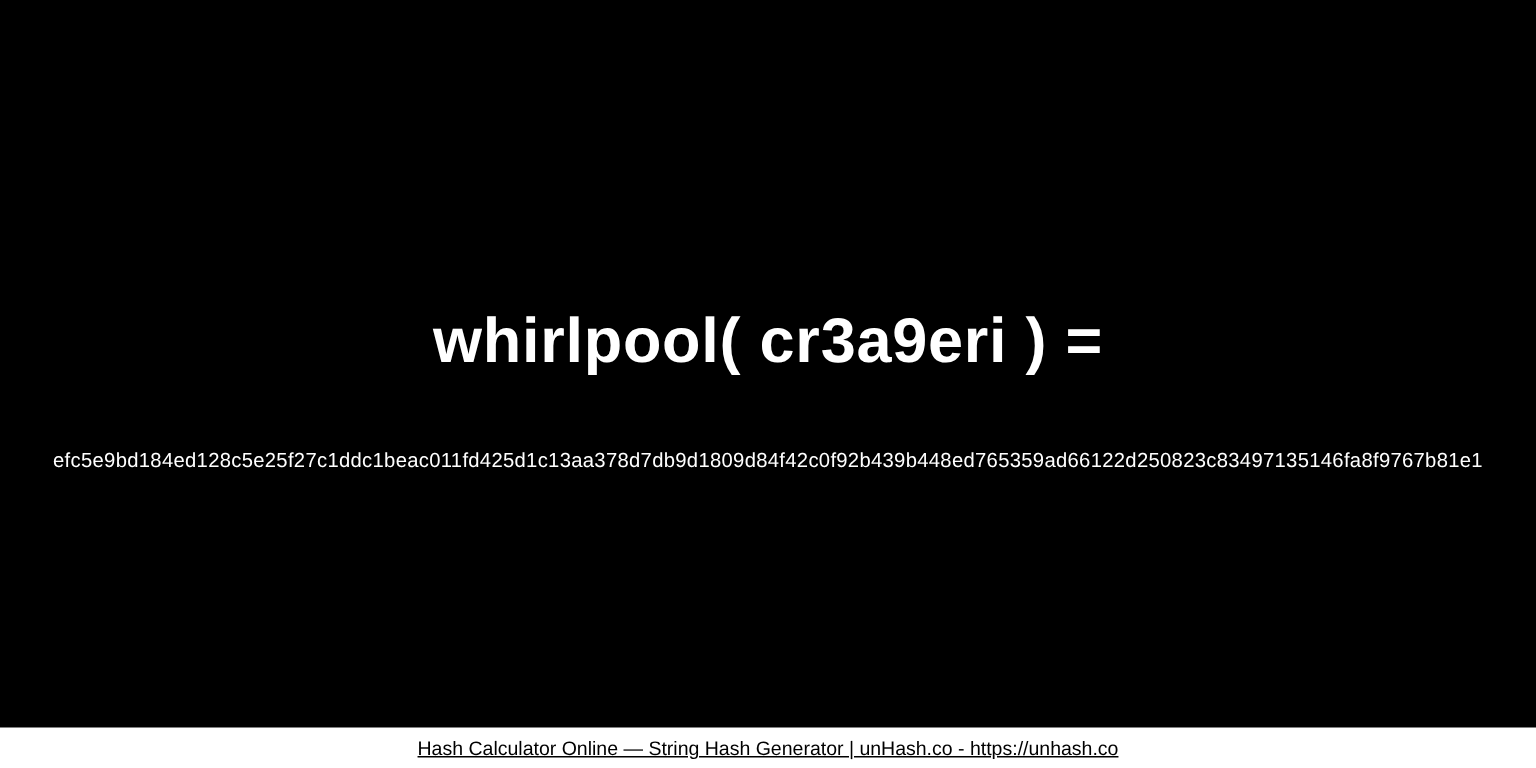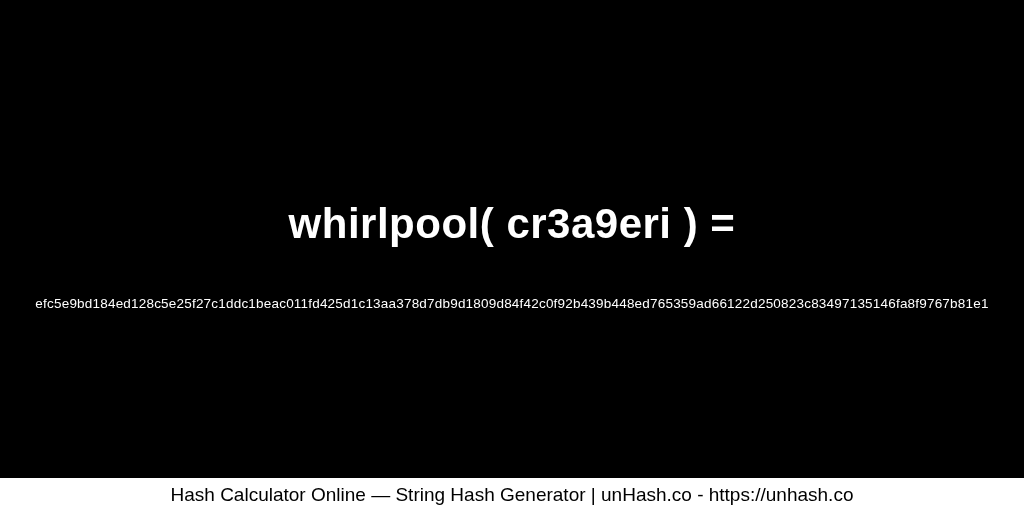--- a/index.html
+++ b/index.html
@@ -39,22 +39,23 @@
       text-align: right;
       word-break: break-all;
       font-family: Arial, Helvetica, sans-serif;
       letter-spacing: 0.2px;
     }
     .footer {
       background: #ffffff;
       color: #000000;
       text-align: center;
       padding: 6px 0;
-      font-size: 19px;
+      font-size: 13px;
       width: 100%;
+      text-decoration: underline;
     }
   </style>
 </head>
 <body>
 
 <div class="main-content">
   <h1 class="heading">whirlpool( cr3a9eri ) =</h1>
   <div class="hash-output">efc5e9bd184ed128c5e25f27c1ddc1beac011fd425d1c13aa378d7db9d1809d84f42c0f92b439b448ed765359ad66122d250823c83497135146fa8f9767b81e1</div>
 </div>
 

